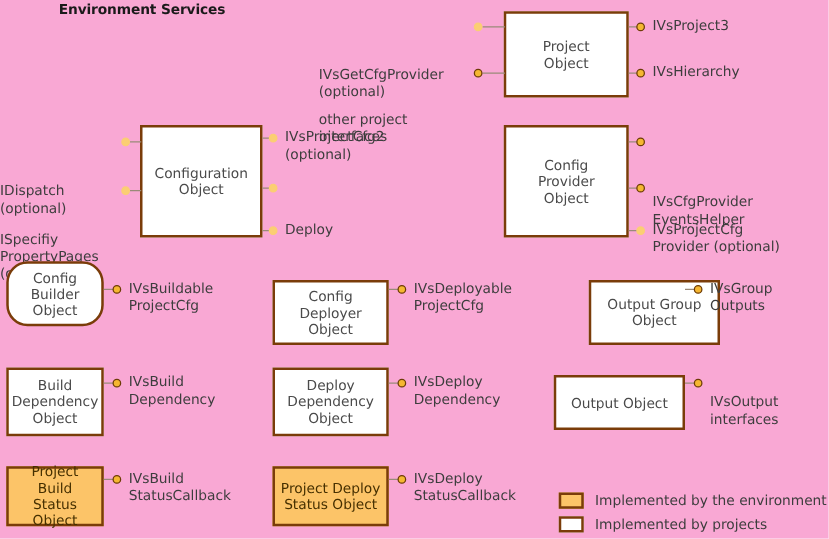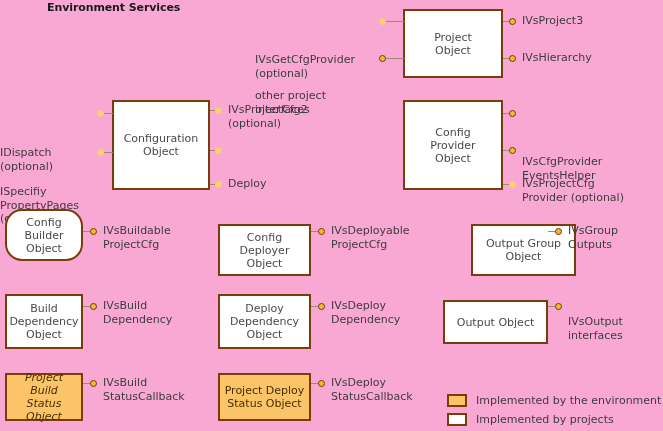--- a/index.html
+++ b/index.html
@@ -229,21 +229,21 @@
 Dependency</div>
 
   <div class="node-box" style="left:443px; top:300px; width:105px; height:44px;justify-content:center;">
     <span class="node-label">Output Object</span>
   </div>
   <div class="conn" style="left:548px; top:306px; width:10px;"></div>
   <div class="dot required" style="left:555px; top:303px;"></div>
   <div class="iface right" style="left:568px; top:299px; width:95px;margin-top:16px;">IVsOutput
 interfaces</div>
 
-  <div class="node-box env" style="left:5px; top:373px; width:78px; height:48px;font-style:italic;">
+  <div class="node-box env" style="left:5px; top:373px; width:78px; height:48px;">
     <span class="node-label">Project Build
 Status Object</span>
   </div>
   <div class="conn" style="left:83px; top:383px; width:10px;"></div>
   <div class="dot required" style="left:90px; top:380px;"></div>
   <div class="iface right" style="left:103px; top:376px; width:110px;">IVsBuild
 StatusCallback</div>
 
   <div class="node-box env" style="left:218px; top:373px; width:93px; height:48px;">
     <span class="node-label">Project Deploy

